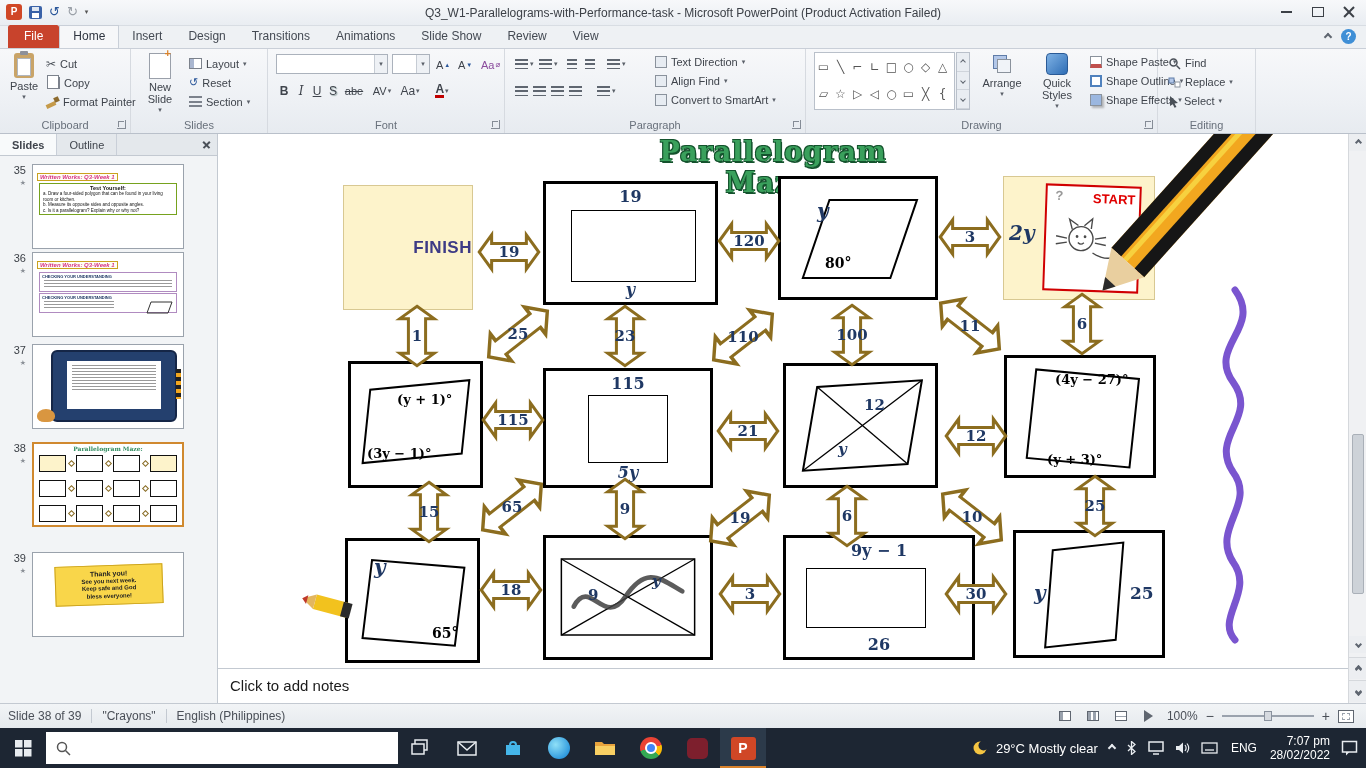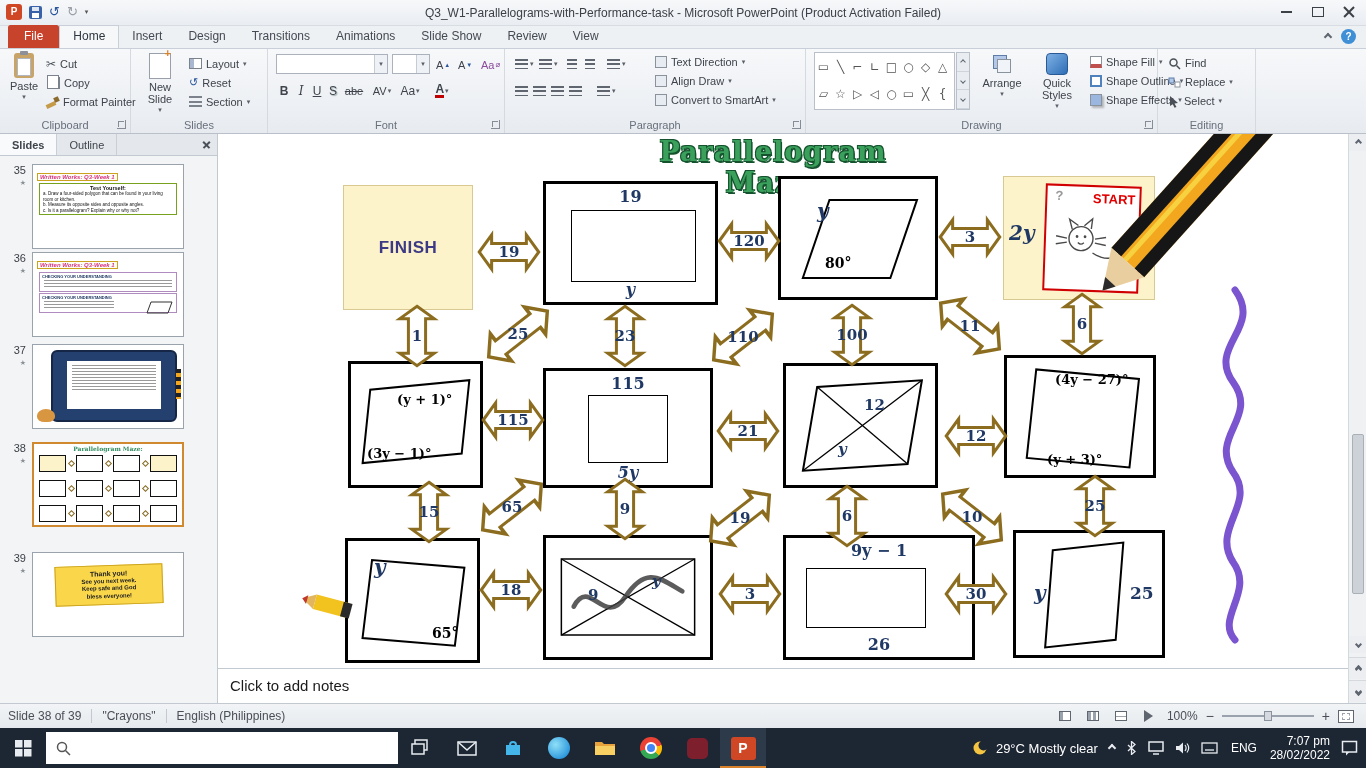--- a/index.html
+++ b/index.html
@@ -111,21 +111,21 @@
 .t38-cell.yellow{background:#fdf3cb}
 .dia{width:5px;height:5px;border:1px solid #8a6d25;background:#fff;transform:rotate(45deg)}
 .t39-banner{position:absolute;left:22px;top:12px;width:108px;padding:4px 2px;background:#f9d64a;border:1px solid #caa21f;transform:rotate(-2deg);font:bold 6px "Liberation Sans",sans-serif;text-align:center;color:#222;line-height:7.5px}
 .t39-banner div:first-child{font-size:7px}
 
 
 .slidearea{position:absolute;left:218px;top:134px;width:1130px;height:534px;background:#fff;overflow:hidden}
 .maze-title{position:absolute;left:400px;top:2px;width:310px;text-align:center;font:bold 27px "DejaVu Serif",serif;color:#3aa05c;letter-spacing:1px;text-shadow:-1px -1px 0 #14532d,1px -1px 0 #14532d,-1px 1px 0 #14532d,1.5px 1.5px 0 #14532d}
 .mbox{position:absolute;background:#fff;border:3px solid #000}
 .yellowbox{background:#fdf3cb;border:1px solid #d8c892}
-.finish-label{position:absolute;left:0;top:52px;width:100%;text-align:center;font:bold 17px "Liberation Sans",sans-serif;letter-spacing:.5px;color:#3d3a85}
+.finish-label{position:absolute;left:0;top:52px;width:100%;text-align:right;font:bold 17px "Liberation Sans",sans-serif;letter-spacing:.5px;color:#3d3a85}
 .lab{position:absolute;left:0;width:100%;text-align:center;font:bold 16px "DejaVu Serif",serif;color:#1f3864}
 .lab.top{top:3px}.lab.bot{bottom:3px}.lab.it{font-style:italic}
 .irect{position:absolute;border:1.5px solid #000;background:#fff}
 .shape{position:absolute;left:0;top:0;width:100%;height:100%;overflow:visible}
 .shape polygon{fill:#fff;stroke:#000;stroke-width:2;vector-effect:non-scaling-stroke}
 .shape line{stroke:#000;stroke-width:1.3;vector-effect:non-scaling-stroke}
 .shape rect{fill:#fff;stroke:#000;stroke-width:1.5;vector-effect:non-scaling-stroke}
 .squiggle{fill:none;stroke:#3f3f3f;stroke-width:5;stroke-linecap:round;opacity:.85}
 .flab{position:absolute;font:bold 15px "DejaVu Serif",serif;color:#1f3864;white-space:nowrap}
 .flab.it{font-style:italic}
@@ -355,21 +355,21 @@
           <span class="ic-lines"></span>
           <span class="dd">▾</span>
         </div>
       <div class="rcitem" style="left:150px;top:4px">
           <span class="mini-sq"></span>
           <span>Text Direction</span>
           <span class="dd">▾</span>
         </div>
       <div class="rcitem" style="left:150px;top:23px">
           <span class="mini-sq"></span>
-          <span>Align Draw</span>
+          <span>Align Find</span>
           <span class="dd">▾</span>
         </div>
       <div class="rcitem" style="left:150px;top:42px">
           <span class="mini-sq"></span>
           <span>Convert to SmartArt</span>
           <span class="dd">▾</span>
         </div>
       <div class="glabel">Paragraph</div>
       <div class="launcher"></div>
     </div>
@@ -409,21 +409,21 @@
         <span>Arrange</span>
         <span class="dd">▾</span>
       </div>
       <div class="bigbtn" style="left:226px;top:4px;width:50px">
         <span class="ic-qs"></span>
         <span>Quick Styles</span>
         <span class="dd">▾</span>
       </div>
       <div class="rcitem" style="left:284px;top:4px">
           <span class="ic-fill"></span>
-          <span>Shape Fill</span>
+          <span>Shape Paste</span>
           <span class="dd">▾</span>
         </div>
       <div class="rcitem" style="left:284px;top:23px">
           <span class="ic-outline"></span>
           <span>Shape Outline</span>
           <span class="dd">▾</span>
         </div>
       <div class="rcitem" style="left:284px;top:42px">
           <span class="ic-effects"></span>
           <span>Shape Effects</span>

